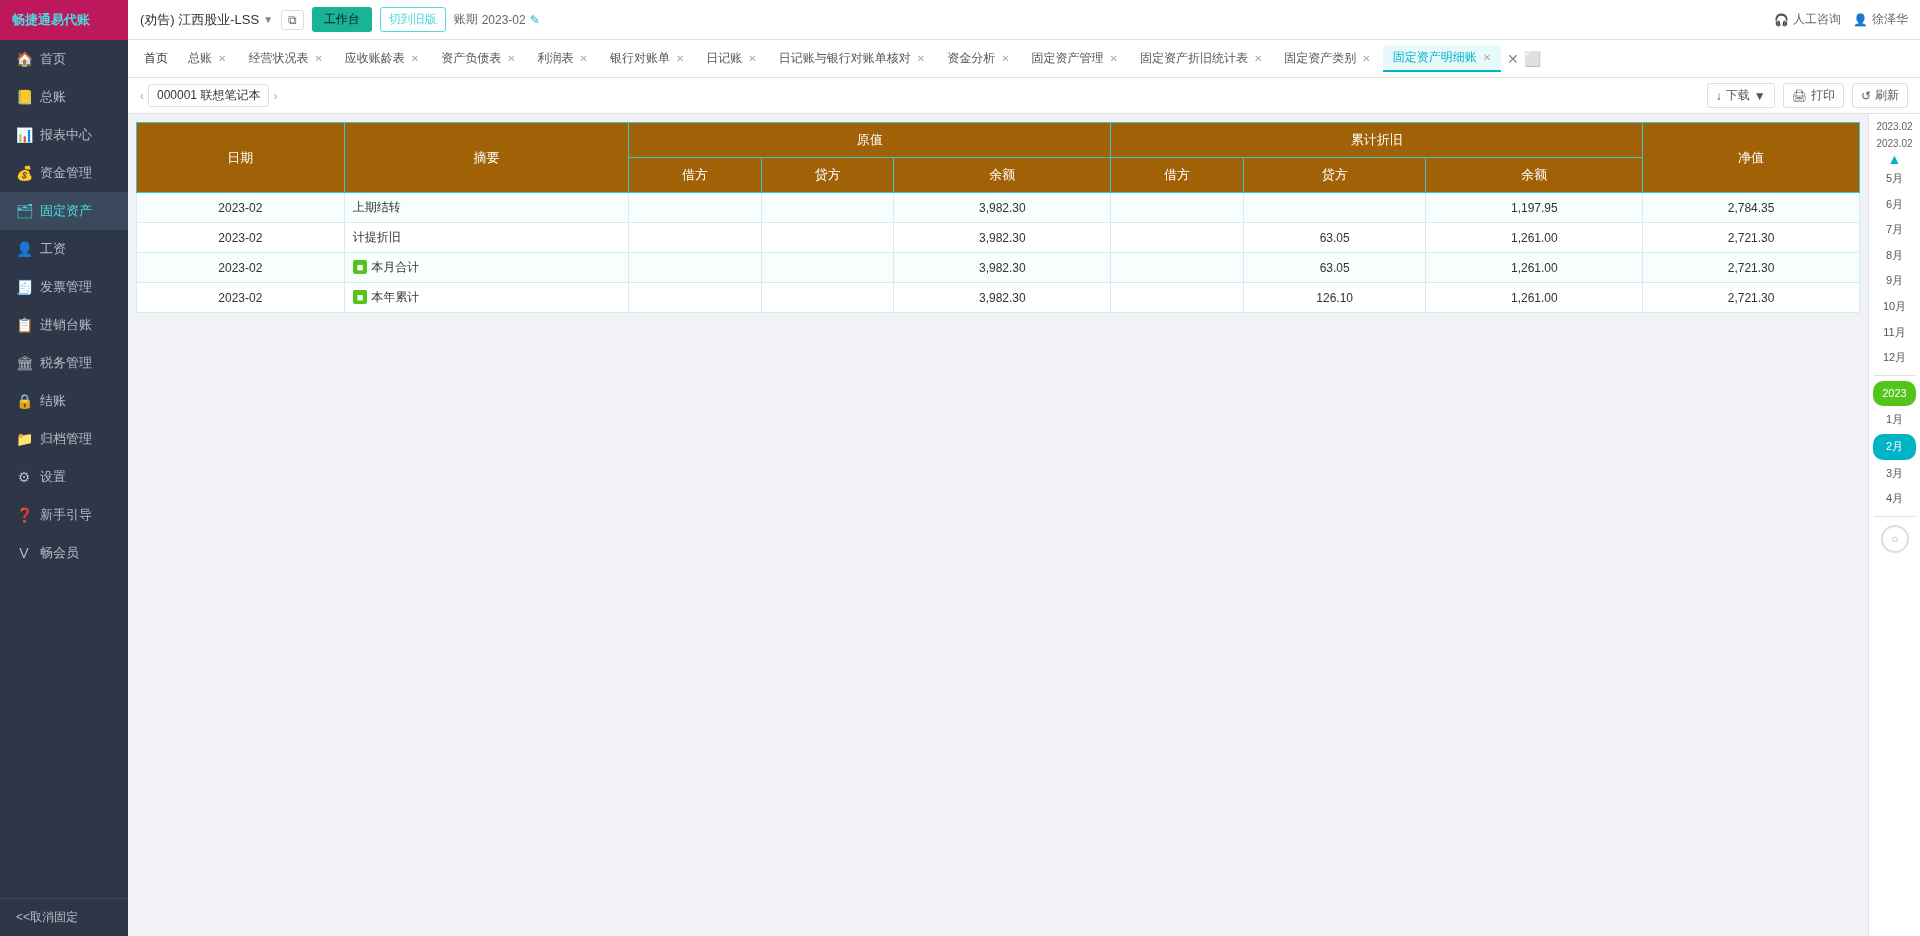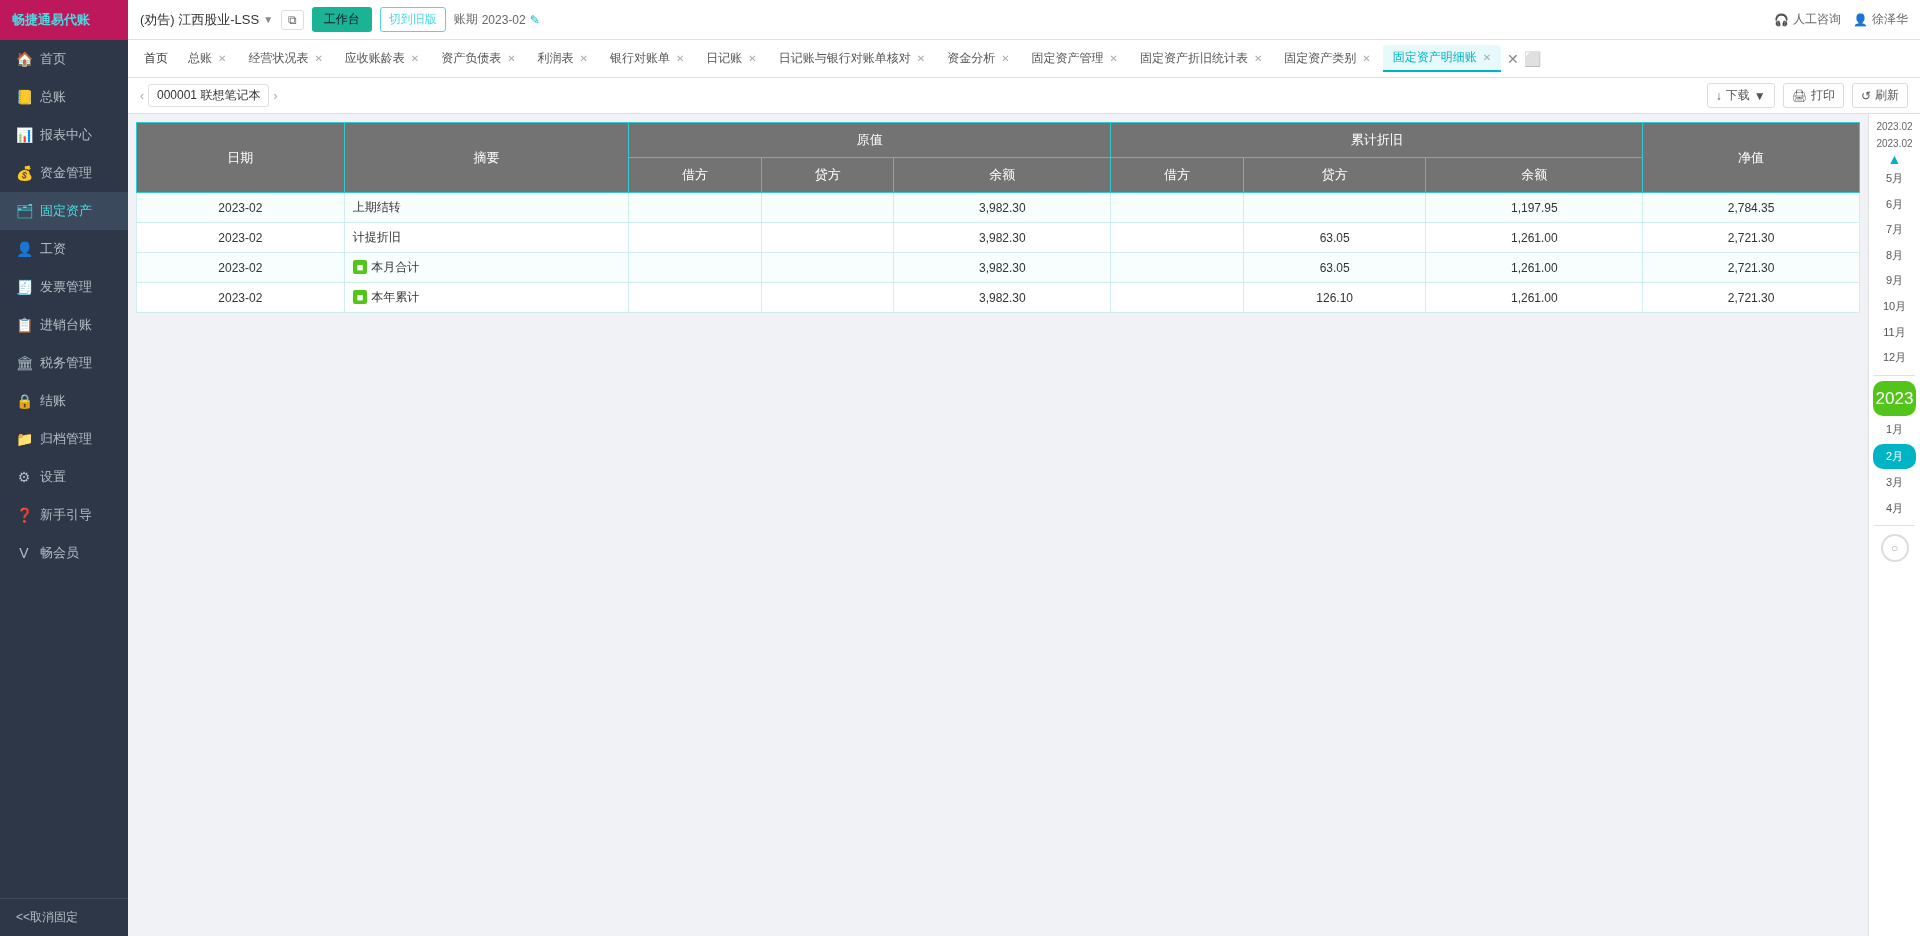--- a/index.html
+++ b/index.html
@@ -213,21 +213,21 @@
       flex: 1;
       overflow: auto;
       padding: 8px;
     }
     table {
       width: 100%;
       border-collapse: collapse;
       border: 1px solid #b0e8ed;
     }
     thead tr th {
-      background: #737373;
+      background: #a16207;
       color: #fff;
       text-align: center;
       padding: 8px 6px;
       font-size: 13px;
       font-weight: 500;
       border: 1px solid #36c7cf;
     }
     tbody tr td {
       border: 1px solid #d0eef0;
       padding: 6px 8px;
@@ -267,21 +267,21 @@
       cursor: pointer;
       font-size: 11px;
       line-height: 1.6;
     }
     .right-panel-item.year-label {
       background: #52c41a;
       color: #fff;
       border-radius: 10px;
       margin: 1px 4px;
       width: calc(100% - 8px);
-      font-size: 17px;
+      font-size: 11px;
     }
     .right-panel-item.blue-circle {
       background: #00b4c6;
       color: #fff;
       border-radius: 10px;
       margin: 1px 20px;
       width: calc(100% - 8px);
     }
     .right-panel-date {
       color: #666;

